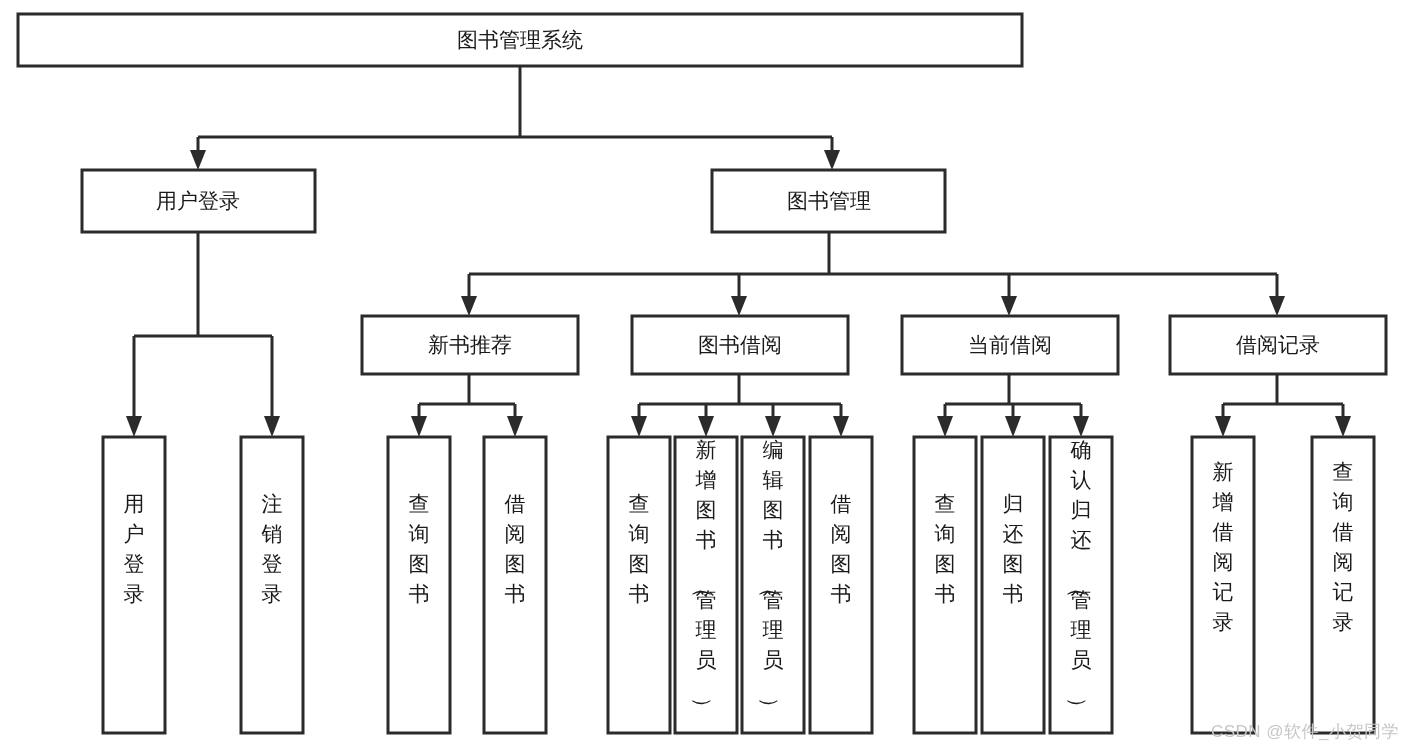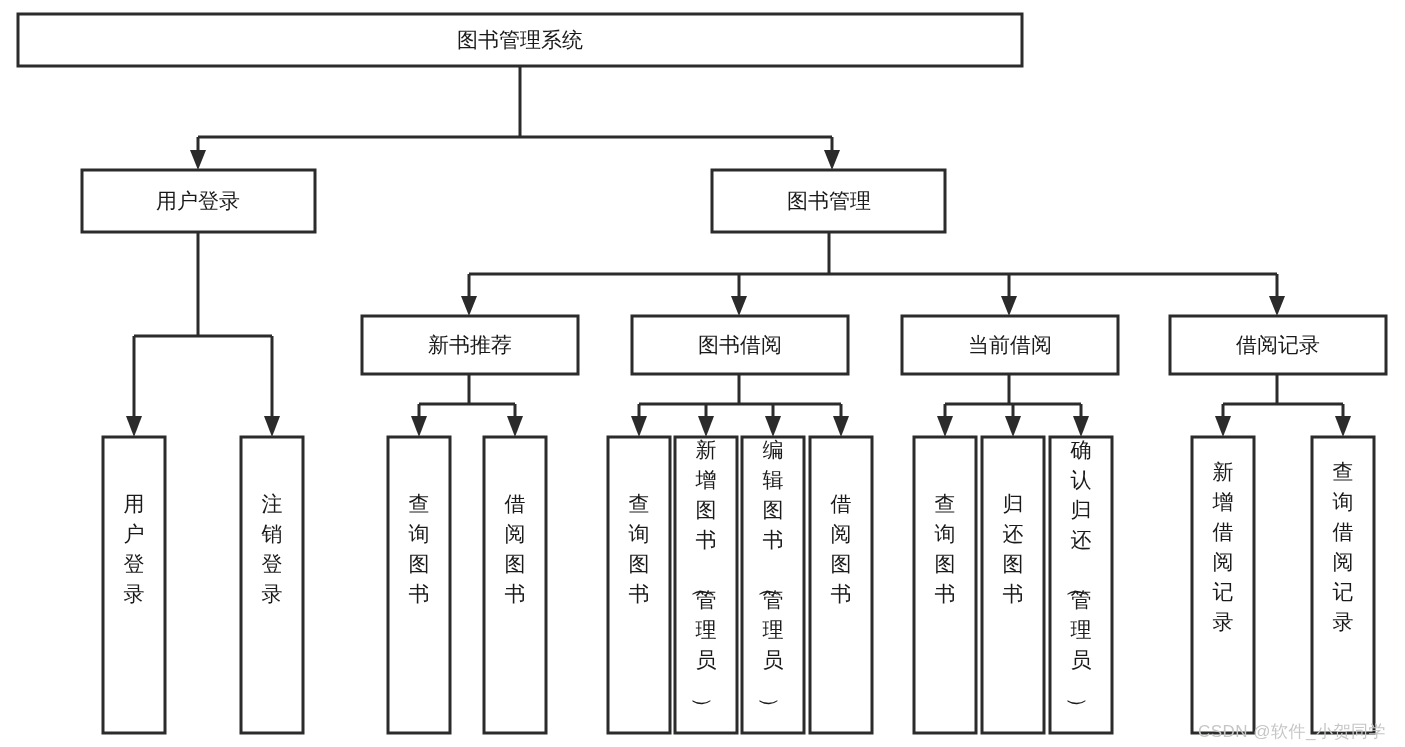--- a/index.html
+++ b/index.html
@@ -46,21 +46,21 @@
   }
   .node-label-v{
     font-family:"Liberation Sans","DejaVu Sans",sans-serif;
     font-size:21px;
     fill:#1a1a1a;
     text-anchor:middle;
     white-space:pre;
   }
   .watermark{
     position:absolute;
-    right:19px;
+    right:6px;
     bottom:4px;
     font-family:"Liberation Sans","DejaVu Sans",sans-serif;
     font-size:17px;
     color:#c6c6c6;
     letter-spacing:.5px;
     user-select:none;
     white-space:nowrap;
   }
 </style>
 </head>

